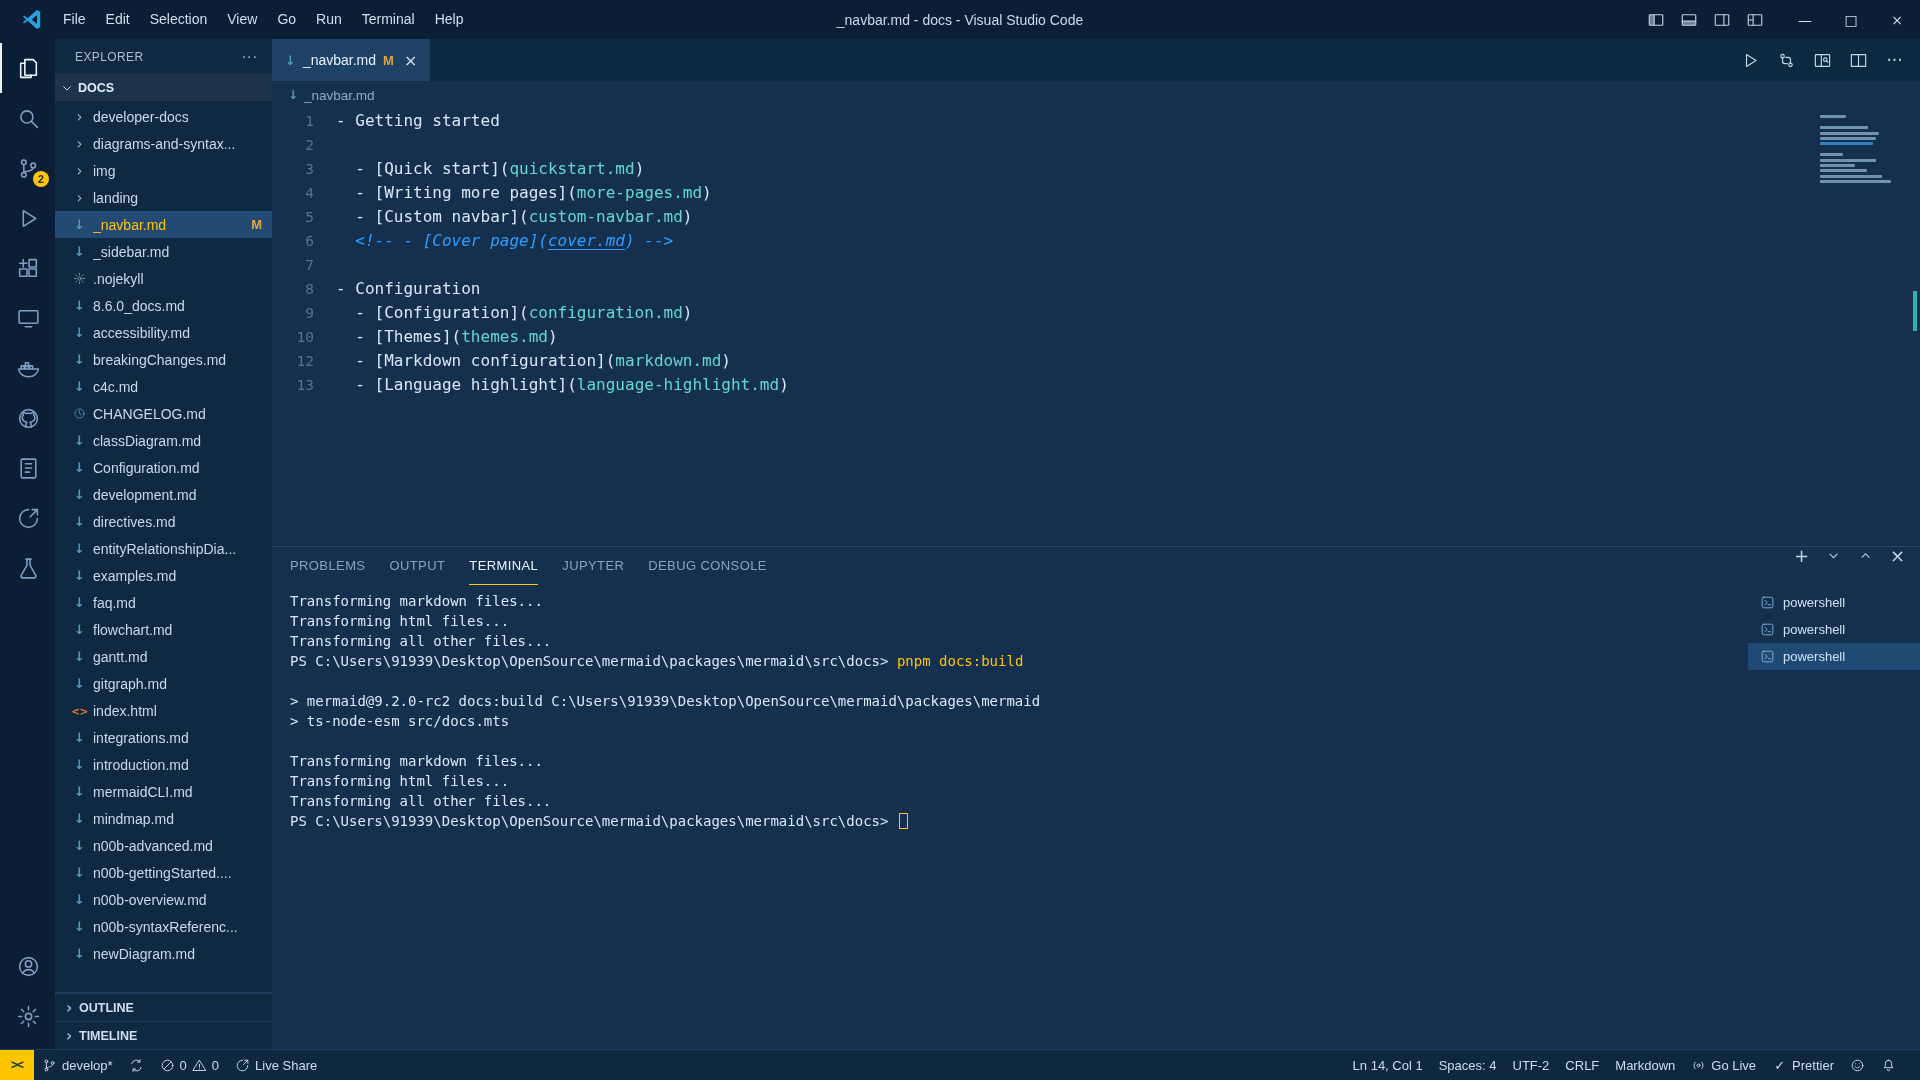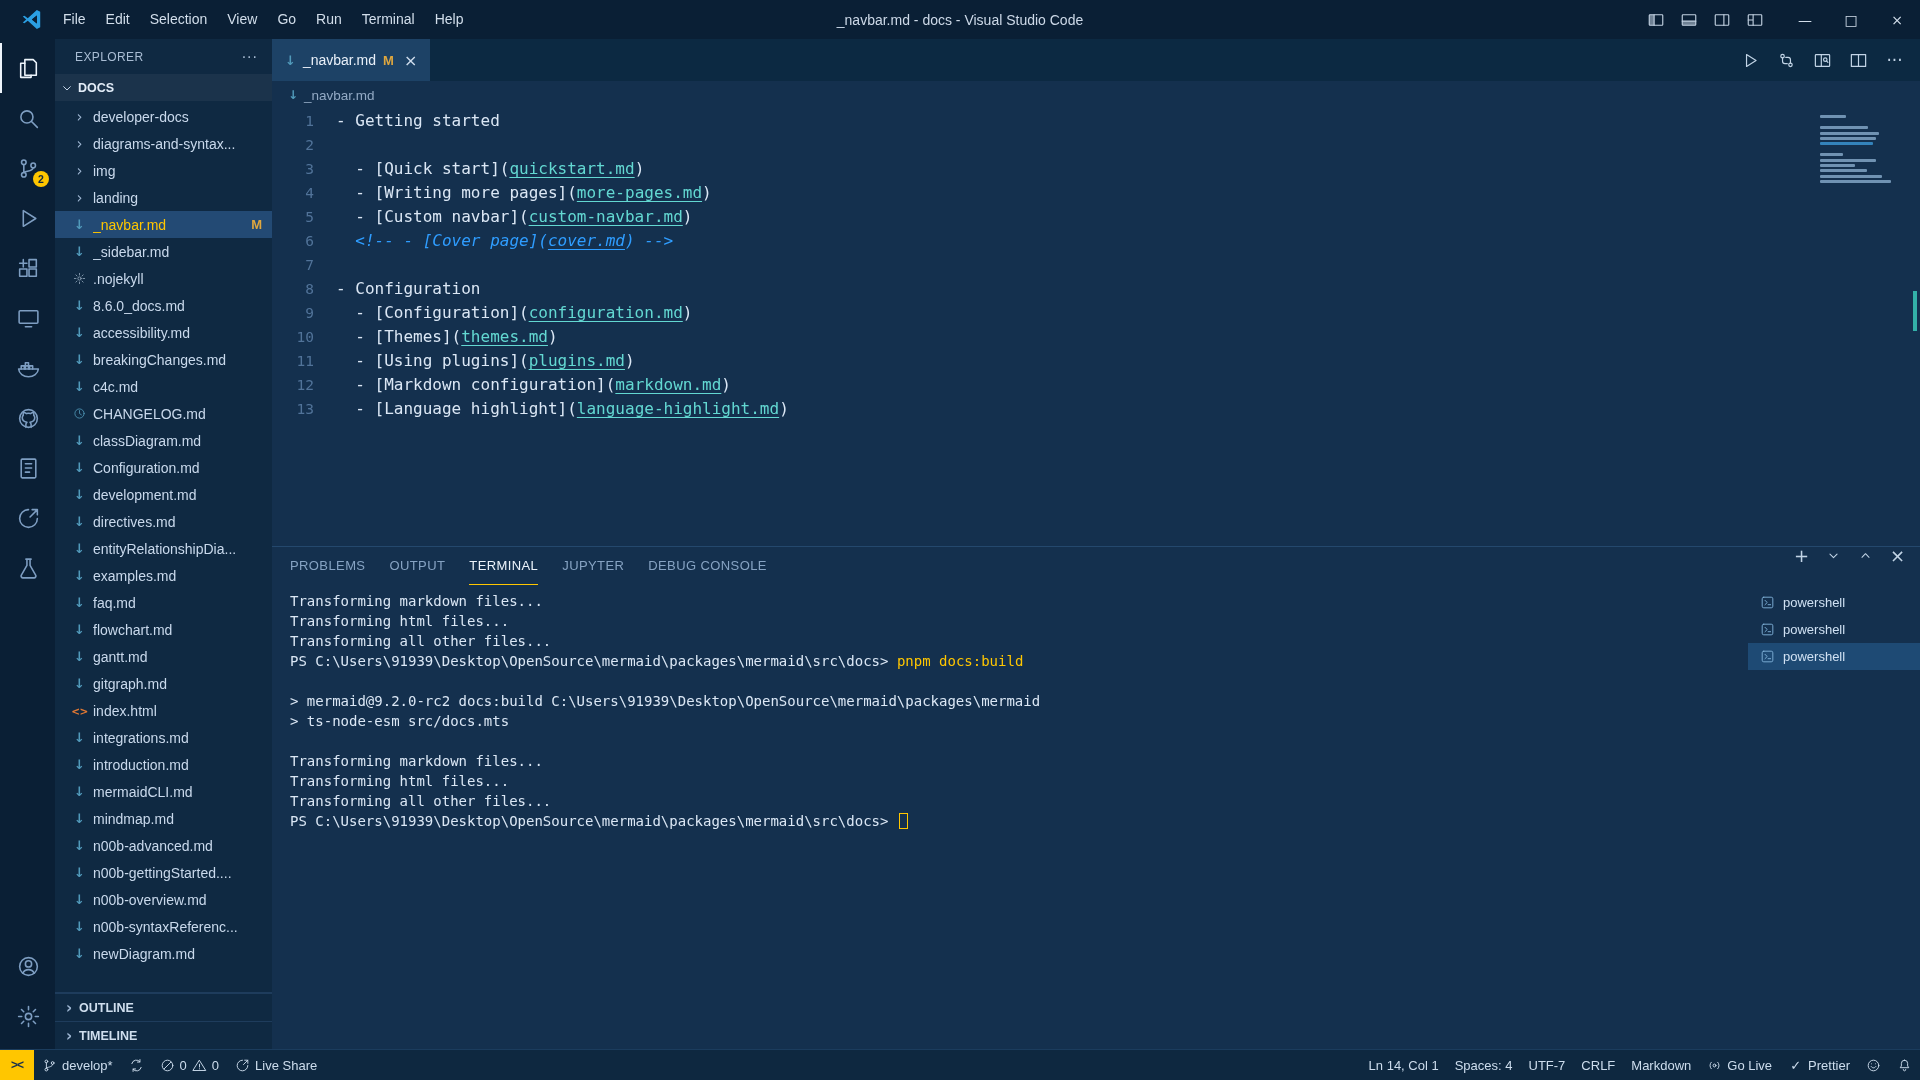--- a/index.html
+++ b/index.html
@@ -74,21 +74,21 @@
   .breadcrumb{height:28px;min-height:28px;display:flex;align-items:center;gap:6px;padding-left:16px;font-size:13.5px;color:#93aac5}
   .bc-ico{color:var(--md-icon);font-weight:700;font-size:12px}
 
   .code-area{flex:1;position:relative;overflow:hidden;font-family:"DejaVu Sans Mono",monospace;font-size:16px;min-height:0}
   .code-line{display:flex;height:24px;line-height:24px;position:relative}
   .code-line.current{background:var(--line-highlight)}
   .gutter{width:64px;min-width:64px;text-align:right;padding-right:22px;color:#517399;font-size:14.5px}
   .code-line.current .gutter{color:#d2e4f6}
   .line-text{white-space:pre}
   .tk-t{color:var(--text)}
-  .tk-u{color:var(--link-url);text-decoration:underline;text-underline-offset:3px}
+  .tk-u{color:var(--link-url);text-underline-offset:3px}
   .tk-c{color:var(--comment);font-style:italic}
   .tk-cu{color:var(--comment);font-style:italic;text-decoration:underline;text-underline-offset:3px}
   .cursor{display:inline-block;width:2px;height:19px;background:var(--accent);vertical-align:-4px}
   .minimap{position:absolute;top:4px;right:14px;width:86px}
   .mm-line{height:3px;margin:2.4px 0;border-radius:1px;background:#8fb3d4;opacity:.75}
   .mm-line.mm-c{background:#3f9fe0}
   .overview-mark{position:absolute;right:3px;top:182px;width:4px;height:40px;background:#38c8ba;opacity:.85}
 
   
   .panel{height:503px;min-height:503px;border-top:1px solid #24486d;display:flex;flex-direction:column}
@@ -105,21 +105,21 @@
   .tk-y{color:var(--accent)}
   .t-cursor{display:inline-block;width:9px;height:16px;border:1px solid var(--accent);vertical-align:-3px;margin-left:2px}
   .terminal-list{width:172px;min-width:172px;padding-top:4px}
   .trow{height:27px;display:flex;align-items:center;gap:8px;padding-left:12px;font-size:13px;color:#cfe0f2}
   .trow.selected{background:#1e4a74}
   .trow .icon{width:15px;height:15px;color:#7fb0d8}
 
   
   .statusbar{height:31px;min-height:31px;background:var(--statusbar-bg);border-top:1px solid #1b3c5d;display:flex;align-items:center;font-size:13px;color:#cddded}
   .sb-left{display:flex;align-items:center;height:100%}
-  .sb-right{margin-left:auto;display:flex;align-items:center;height:100%;padding-right:0}
+  .sb-right{margin-left:auto;display:flex;align-items:center;height:100%;padding-right:16px}
   .sb-it{display:flex;align-items:center;gap:5px;padding:0 8px;height:100%;white-space:nowrap}
   .remote{background:var(--accent);color:#17304e;font-weight:700;width:34px;min-width:34px;justify-content:center;padding:0;font-size:12px;letter-spacing:-1px}
   .s-ico{width:15px;height:15px;display:flex;align-items:center;justify-content:center}
   .s-ico .glyph{font-size:13px}
 </style>
 </head>
 <body>
 
 <div class="app">
 
@@ -611,24 +611,20 @@
               <span class="gutter">8</span>
               <span class="line-text"><span class="tk-t">- Configuration</span></span>
             </div>
             <div class="code-line">
               <span class="gutter">9</span>
               <span class="line-text"><span class="tk-t">  - [Configuration](</span><span class="tk-u">configuration.md</span><span class="tk-t">)</span></span>
             </div>
             <div class="code-line">
               <span class="gutter">10</span>
               <span class="line-text"><span class="tk-t">  - [Themes](</span><span class="tk-u">themes.md</span><span class="tk-t">)</span></span>
-            </div>
-            <div class="code-line">
-              <span class="gutter">11</span>
-              <span class="line-text"><span class="tk-t">  - [Using plugins](</span><span class="tk-u">plugins.md</span><span class="tk-t">)</span></span>
             </div>
             <div class="code-line">
               <span class="gutter">12</span>
               <span class="line-text"><span class="tk-t">  - [Markdown configuration](</span><span class="tk-u">markdown.md</span><span class="tk-t">)</span></span>
             </div>
             <div class="code-line">
               <span class="gutter">13</span>
               <span class="line-text"><span class="tk-t">  - [Language highlight](</span><span class="tk-u">language-highlight.md</span><span class="tk-t">)</span></span>
             </div>
           </div>
@@ -778,21 +774,21 @@
       </div>
     </div>
     <div class="sb-right">
       <div class="sb-it">
         <span>Ln 14, Col 1</span>
       </div>
       <div class="sb-it">
         <span>Spaces: 4</span>
       </div>
       <div class="sb-it">
-        <span>UTF-7</span>
+        <span>UTF-2</span>
       </div>
       <div class="sb-it">
         <span>CRLF</span>
       </div>
       <div class="sb-it">
         <span>Markdown</span>
       </div>
       <div class="sb-it">
         <span class="s-ico">
             <svg viewBox="0 0 24 24" fill="none" stroke="currentColor" stroke-width="1.5" stroke-linecap="round" stroke-linejoin="round">

